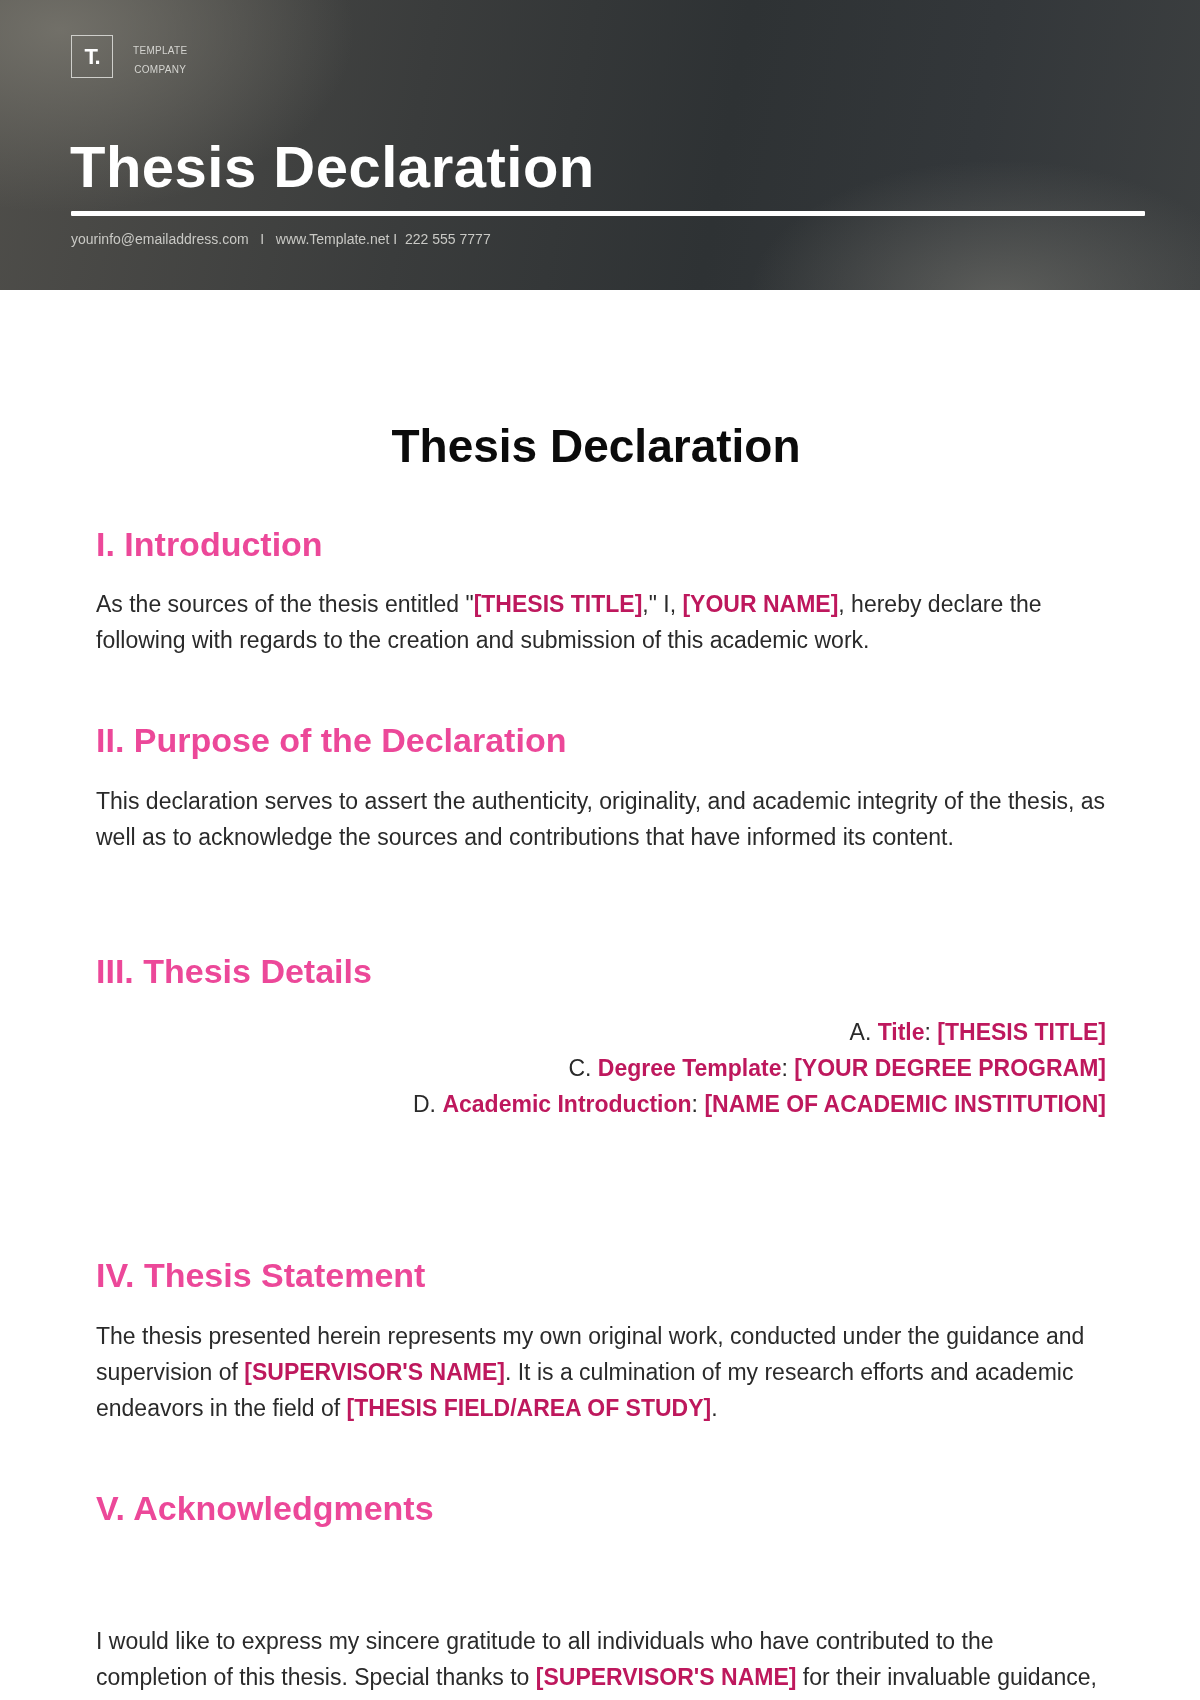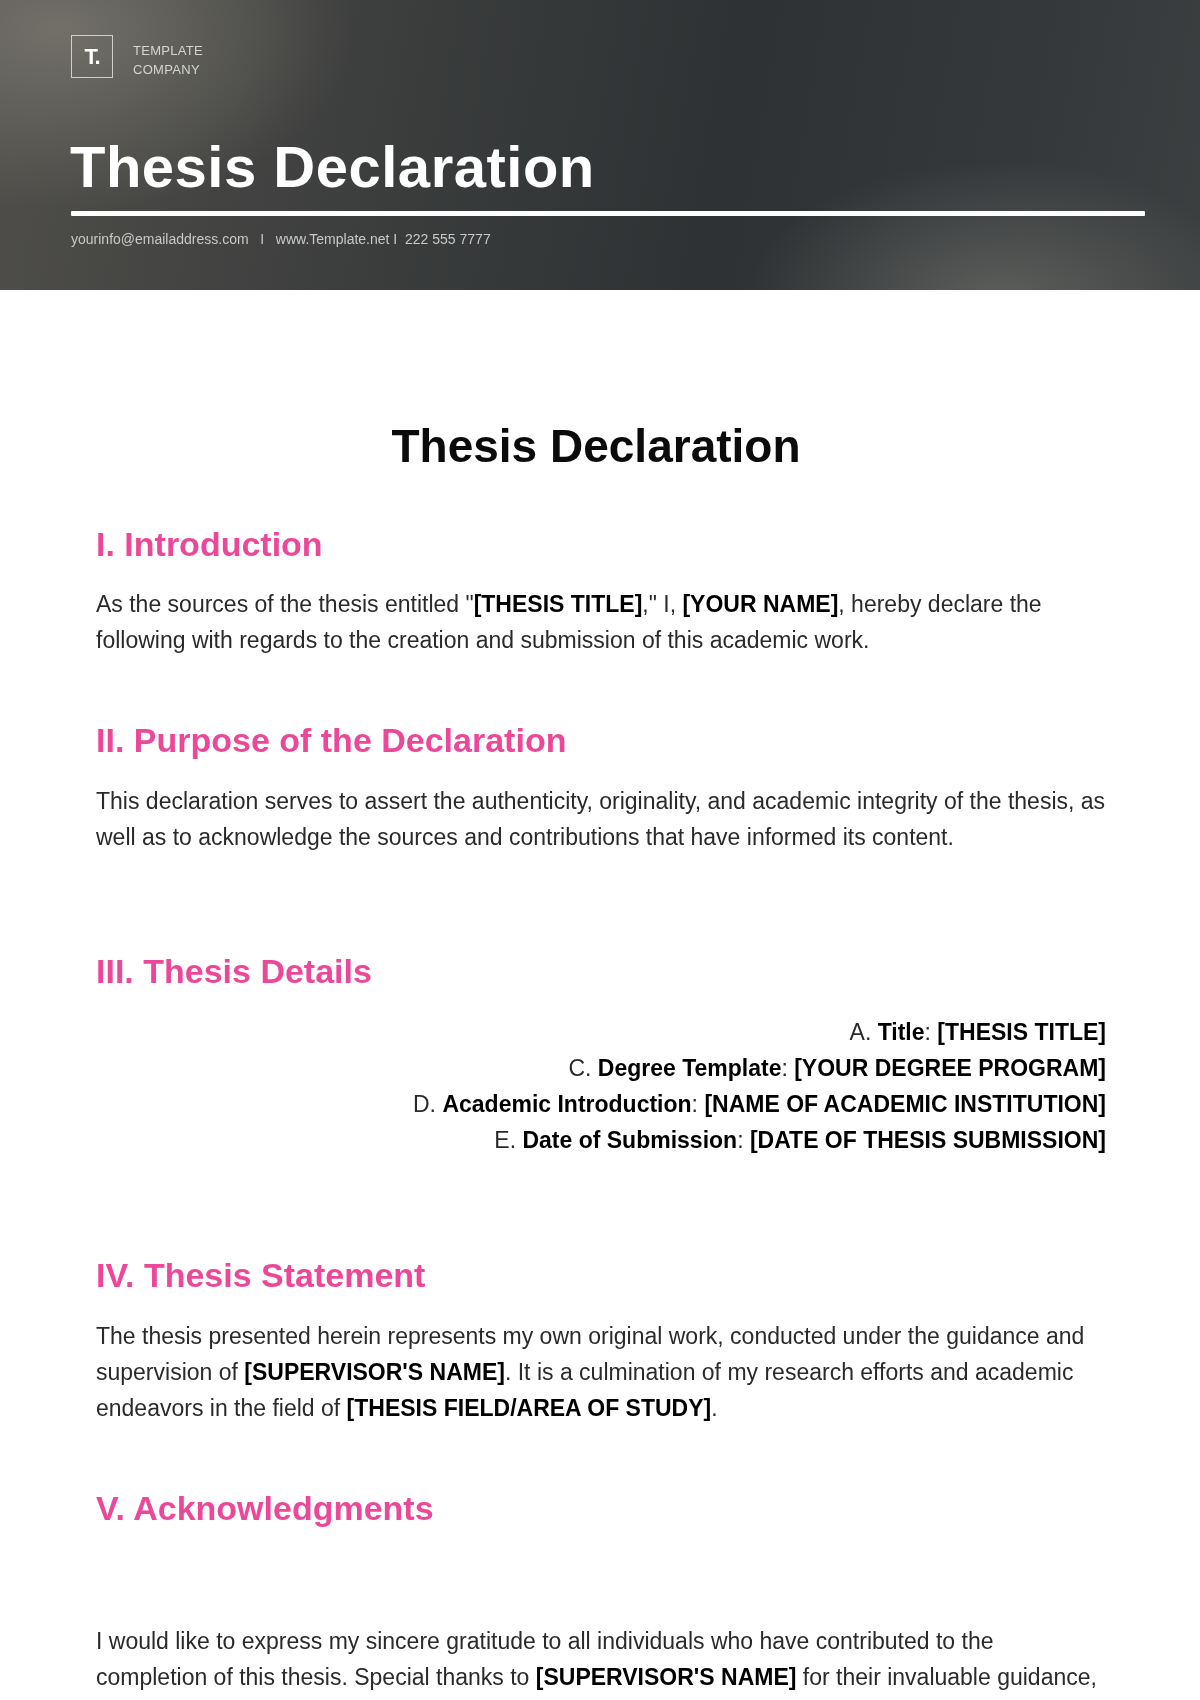--- a/index.html
+++ b/index.html
@@ -15,21 +15,21 @@
       overflow: hidden;
     }
     .logo-box {
       position: absolute; left: 71px; top: 35px; width: 42px; height: 43px;
       border: 1.5px solid #cfcfcb;
       display: flex; align-items: center; justify-content: center;
     }
     .logo-glyph { color: #ffffff; font-weight: 700; font-size: 22px; line-height: 1; letter-spacing: -1px; }
     .logo-text {
       position: absolute; left: 133px; top: 41px;
-      color: #d4d4d0; font-size: 13px; line-height: 19px; letter-spacing: 0.3px;
+      color: #d4d4d0; font-size: 10px; line-height: 19px; letter-spacing: 0.3px; text-align: center;
     }
     .banner-title {
       position: absolute; left: 70px; top: 132px;
       color: #ffffff; font-size: 58px; font-weight: 700; line-height: 70px; letter-spacing: 0.5px;
     }
     .banner-rule {
       position: absolute; left: 71px; top: 211px; width: 1074px; height: 5px;
       background: #ffffff; border-radius: 1px;
     }
     .contact {
@@ -42,21 +42,21 @@
       position: absolute; left: 0; width: 1000px; top: 418px; text-align: center;
       font-size: 46px; font-weight: 700; line-height: 56px; color: #0b0b0b;
     }
     h2 {
       position: absolute; left: 0; font-size: 34px; font-weight: 700; line-height: 42px; color: #ec4899;
     }
     p.body, ul.details {
       position: absolute; left: 0; width: 1010px;
       font-size: 23px; line-height: 36px; color: #2a2a2a;
     }
-    p.body b, ul.details b { color: #000000; font-weight: 700; }
+    p.body b, ul.details b { color: #be185d; font-weight: 700; }
     ul.details { list-style: none; text-align: right; }
   </style>
 </head>
 <body>
 
 <div class="banner">
   <div class="logo-box">
     <span class="logo-glyph">T.</span>
   </div>
   <div class="logo-text">
@@ -75,21 +75,20 @@
   <p class="body" style="top:586px; width:1000px"><span>As the sources of the thesis entitled "</span><b>[THESIS TITLE]</b><span>," I, </span><b>[YOUR NAME]</b><span>, hereby declare the following with regards to the creation and submission of this academic work.</span></p>
 
   <h2 style="top:719px">II. Purpose of the Declaration</h2>
   <p class="body" style="top:783px"><span>This declaration serves to assert the authenticity, originality, and academic integrity of the thesis, as well as to acknowledge the sources and contributions that have informed its content.</span></p>
 
   <h2 style="top:950px">III. Thesis Details</h2>
   <ul class="details" style="top:1014px">
     <li><span>A. </span><b>Title</b><span>: </span><b>[THESIS TITLE]</b></li>
     <li><span>C. </span><b>Degree Template</b><span>: </span><b>[YOUR DEGREE PROGRAM]</b></li>
     <li><span>D. </span><b>Academic Introduction</b><span>: </span><b>[NAME OF ACADEMIC INSTITUTION]</b></li>
-    <li><span>E. </span><b>Date of Submission</b><span>: </span><b>[DATE OF THESIS SUBMISSION]</b></li>
   </ul>
 
   <h2 style="top:1254px">IV. Thesis Statement</h2>
   <p class="body" style="top:1318px"><span>The thesis presented herein represents my own original work, conducted under the guidance and supervision of </span><b>[SUPERVISOR'S NAME]</b><span>. It is a culmination of my research efforts and academic endeavors in the field of </span><b>[THESIS FIELD/AREA OF STUDY]</b><span>.</span></p>
 
   <h2 style="top:1487px">V. Acknowledgments</h2>
   <p class="body" style="top:1623px"><span>I would like to express my sincere gratitude to all individuals who have contributed to the completion of this thesis. Special thanks to </span><b>[SUPERVISOR'S NAME]</b><span> for their invaluable guidance, support, and feedback throughout the research process.</span></p>
 </div>
 
 </body></html>

